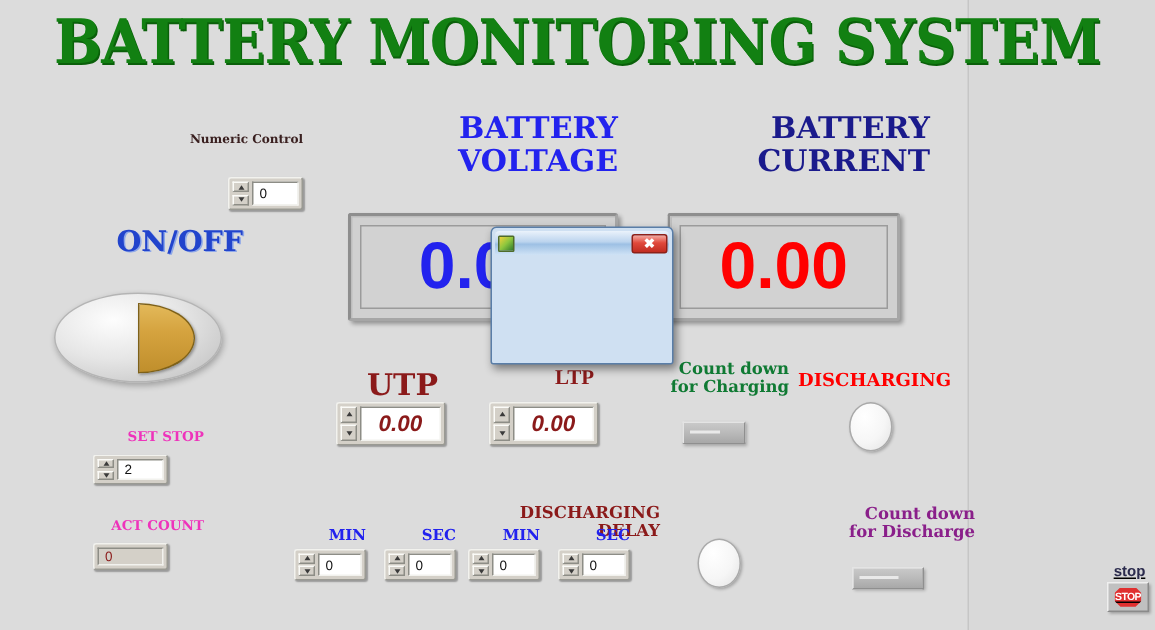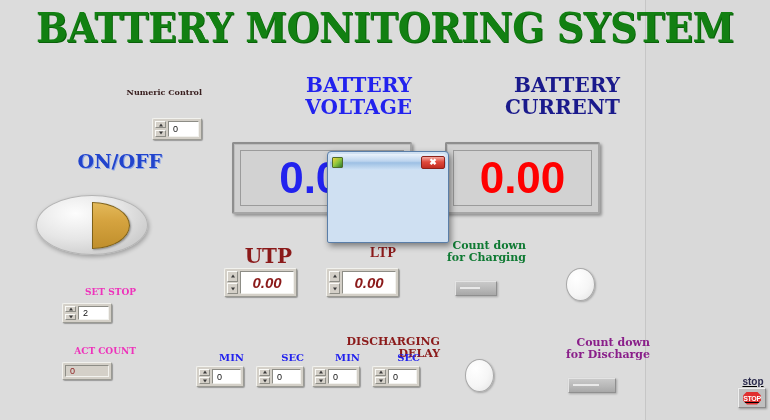--- a/index.html
+++ b/index.html
@@ -329,20 +329,21 @@
       <i class="up"></i>
       <i class="dn"></i>
     </div>
     <div class="field" style="font-size:9px; color:#111;">0</div>
   </div>
 
   <div class="lbl" style="left:430px; top:240px; width:96px; font-size:11px; color:#0f7a33;">Count down
 for Charging</div>
   <div class="countbox" style="left:455px; top:281px; width:42px;"></div>
 
+  <div class="lbl" style="left:528px; top:247px; width:106px; font-size:12px; color:#ff0000;">DISCHARGING</div>
   <div class="led" style="left:566px; top:268px;"></div>
 
   <div class="led" style="left:465px; top:359px;"></div>
 
   <div class="lbl" style="left:538px; top:337px; width:112px; font-size:11px; color:#8a1f8a;">Count down
 for Discharge</div>
   <div class="countbox" style="left:568px; top:378px; width:48px;"></div>
 
   <div id="stop-wrap">
     <div id="stop-label">stop</div>

